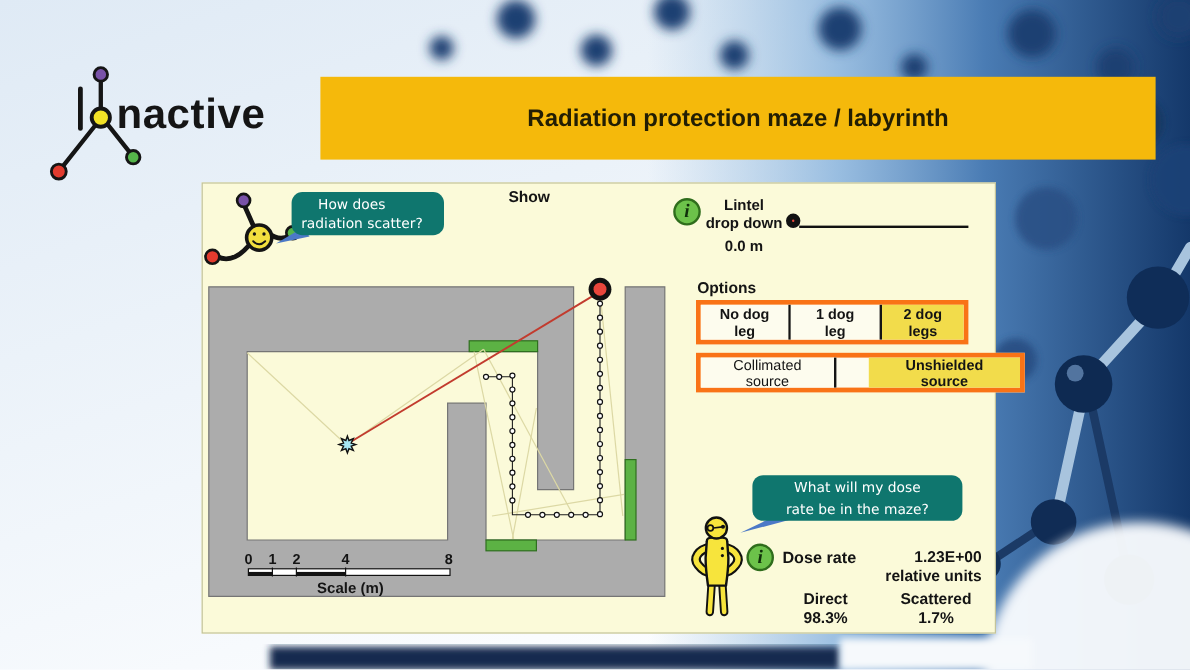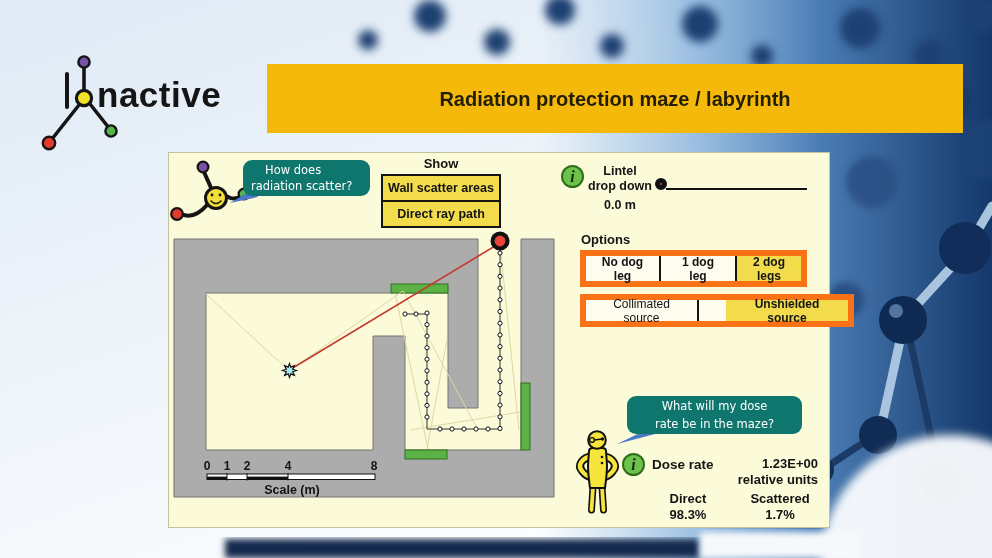--- a/index.html
+++ b/index.html
@@ -23,21 +23,21 @@
           font-family:"DejaVu Sans",sans-serif;font-size:11.5px;line-height:14px;
           display:flex;flex-direction:column;justify-content:space-between;
           padding:3px 8px;text-align:left;}
   
   .btn{background:#F2DC4B;border:2px solid #141414;color:#141414;
        font-weight:bold;font-size:12.5px;text-align:center;
        display:flex;align-items:center;justify-content:center;cursor:pointer;}
   .show-group{position:absolute;left:381px;top:174px;width:120px;}
   .show-group .btn{height:28px;}
   .show-group .btn+.btn{margin-top:-2px;}
-  .opt-row{position:absolute;display:flex;border:6px solid #f97316;background:#FDFCEE;}
+  .opt-row{position:absolute;display:flex;border:4px solid #f97316;background:#FDFCEE;}
   .opt-cell{border-right:2px solid #141414;background:#FDFCEE;color:#141414;
             font-weight:bold;font-size:12px;line-height:14px;text-align:center;
             display:flex;flex-direction:column;justify-content:center;cursor:pointer;}
   .opt-cell:last-child{border-right:none;}
   .opt-cell.sel{background:#F2DC4B;}
   
   .lbl{position:absolute;color:#141414;font-weight:bold;}
   .info-icon{position:absolute;width:23px;height:23px;border-radius:50%;
              background:#6CC24A;border:2px solid #2f6d1c;color:#10300a;
              font-family:"Liberation Serif",serif;font-style:italic;font-weight:bold;
@@ -271,24 +271,20 @@
   </svg>
 
   <div class="ui" style="pointer-events:none;">
 
     <div class="bubble" style="left:243px;top:160px;width:127px;height:36px;pointer-events:auto;">
       <span style="padding-left:14px;">How does</span>
       <span>radiation scatter?</span>
     </div>
 
     <span class="lbl" style="left:398px;top:156px;width:86px;text-align:center;font-size:13px;">Show</span>
-    <div class="show-group" style="pointer-events:auto;">
-      <div class="btn">Wall scatter areas</div>
-      <div class="btn">Direct ray path</div>
-    </div>
 
     <div class="info-icon" style="left:561px;top:165px;pointer-events:auto;">
       <span>i</span>
     </div>
     <span class="lbl" style="left:588px;top:164px;width:64px;text-align:center;font-size:12.5px;">Lintel</span>
     <span class="lbl" style="left:582px;top:179px;width:76px;text-align:center;font-size:12.5px;">drop down</span>
     <span class="lbl" style="left:588px;top:198px;width:64px;text-align:center;font-size:12.5px;">0.0 m</span>
     <div class="slider-track" style="pointer-events:auto;"></div>
     <div class="slider-knob" style="pointer-events:auto;"></div>
 

